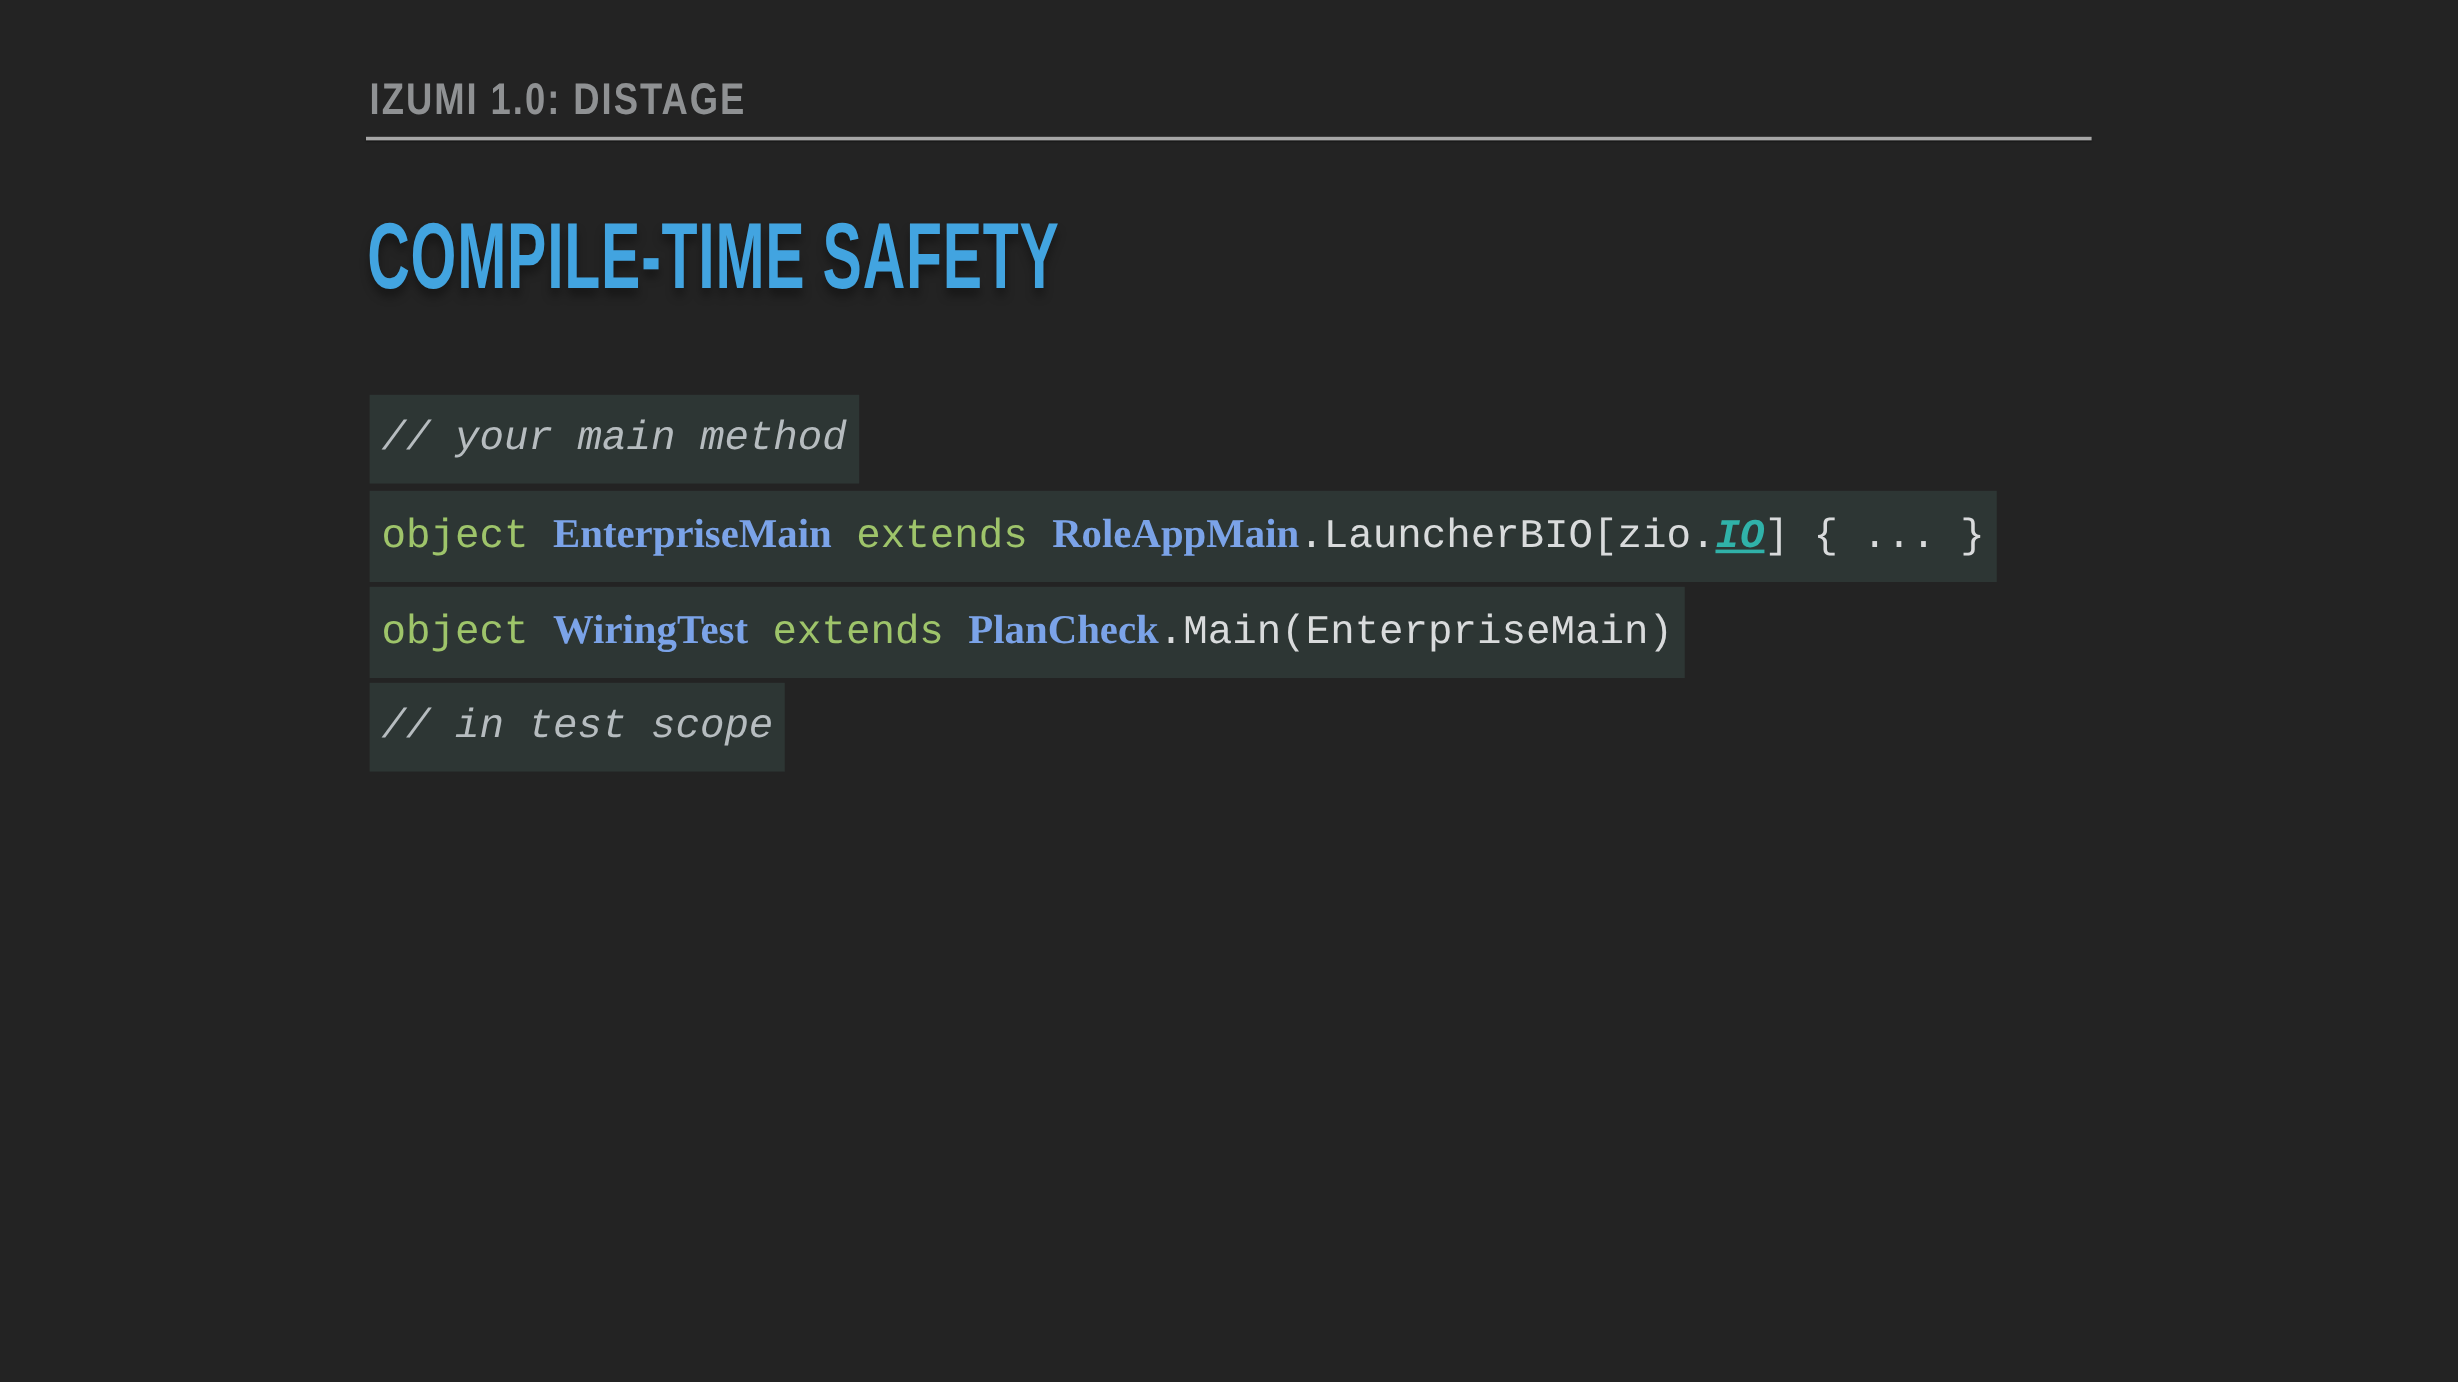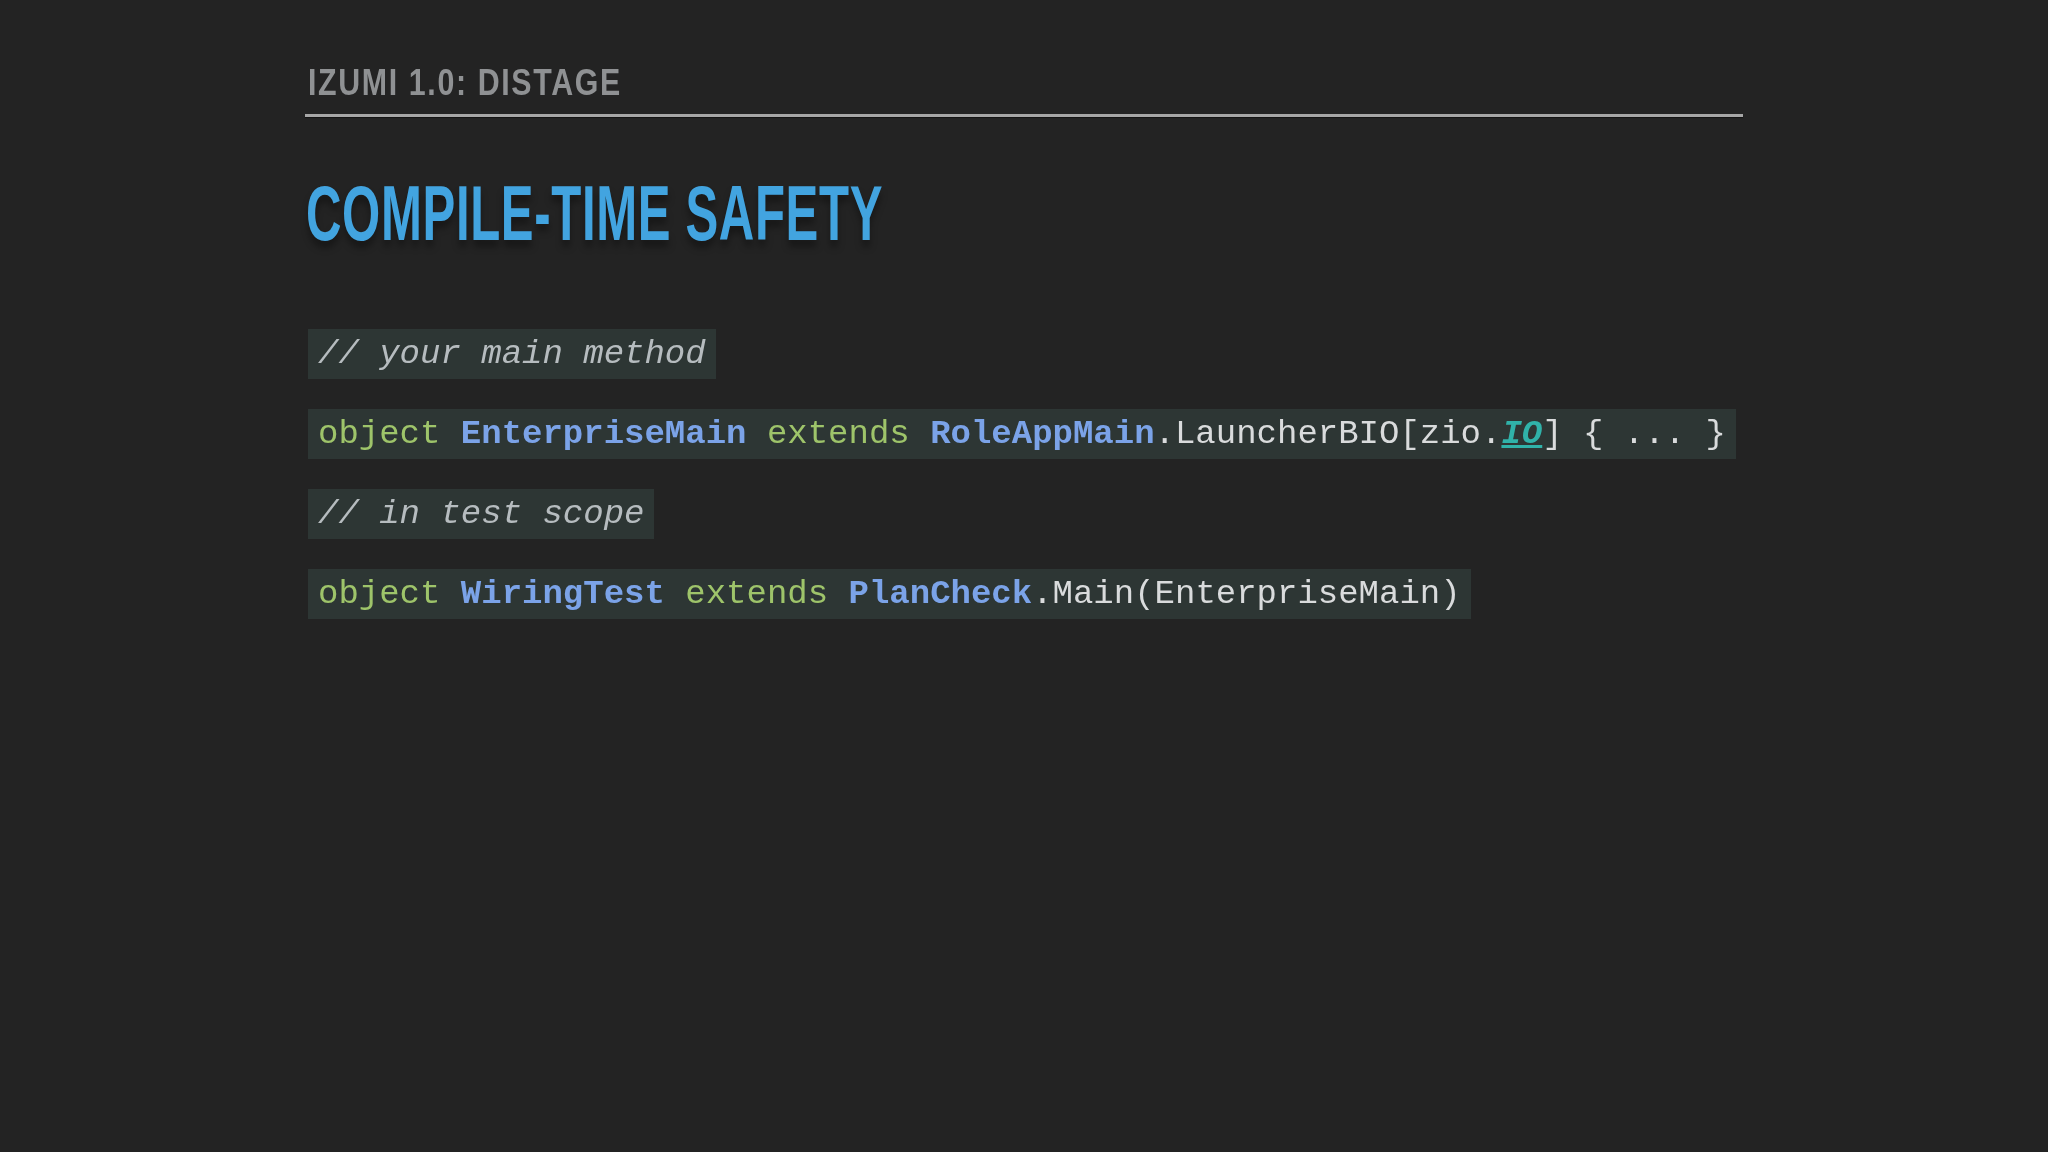--- a/index.html
+++ b/index.html
@@ -59,37 +59,37 @@
   }
   .code-row {
     height: 42px;
     margin-bottom: 38px;
     white-space: nowrap;
   }
   .code-chip {
     display: inline-block;
     background: var(--codebg, #2d3634);
     line-height: 42px;
-    padding: 4px 10px;
+    padding: 16px 10px;
     font-family: "Liberation Mono", "DejaVu Sans Mono", monospace;
     font-size: 34px;
     white-space: pre;
   }
   .tok-comment { color: var(--comment, #b6bcbf); font-style: italic; }
   .tok-plain   { color: var(--plain, #d9dbdc); }
   .tok-keyword { color: var(--keyword, #9ec46a); font-weight: normal; }
-  .tok-type    { color: var(--type, #7ba3e8); font-weight: bold; }
+  .tok-type    { color: var(--type, #7ba3e8); font-weight: bold; font-family: Liberation Serif, serif; }
   .tok-special { color: var(--special, #30b2a9); font-weight: bold; font-style: italic; text-decoration: underline; }
 </style>
 </head>
 <body style="background: rgb(35, 35, 35);">
 
 <div class="slide" style="--bg: #232323; --header: #8f9193; --divider: #a6a6a6; --title: #42a4e0; --codebg: #2d3634; --comment: #b6bcbf; --plain: #d9dbdc; --keyword: #9ec46a; --type: #7ba3e8; --special: #30b2a9;">
   <div class="kicker">IZUMI 1.0: DISTAGE</div>
   <div class="rule"></div>
   <h1 class="title">COMPILE-TIME SAFETY</h1>
   <div class="code" id="code-lines">
       <div class="code-row"><span class="code-chip"><span class="tok-comment">// your main method</span></span></div>
       <div class="code-row"><span class="code-chip"><span class="tok-keyword">object</span><span class="tok-plain"> </span><span class="tok-type">EnterpriseMain</span><span class="tok-plain"> </span><span class="tok-keyword">extends</span><span class="tok-plain"> </span><span class="tok-type">RoleAppMain</span><span class="tok-plain">.LauncherBIO[zio.</span><span class="tok-special">IO</span><span class="tok-plain">] { ... }</span></span></div>
+      <div class="code-row"><span class="code-chip"><span class="tok-keyword">object</span><span class="tok-plain"> </span><span class="tok-type">WiringTest</span><span class="tok-plain"> </span><span class="tok-keyword">extends</span><span class="tok-plain"> </span><span class="tok-type">PlanCheck</span><span class="tok-plain">.Main(EnterpriseMain)</span></span></div>
       <div class="code-row"><span class="code-chip"><span class="tok-comment">// in test scope</span></span></div>
-      <div class="code-row"><span class="code-chip"><span class="tok-keyword">object</span><span class="tok-plain"> </span><span class="tok-type">WiringTest</span><span class="tok-plain"> </span><span class="tok-keyword">extends</span><span class="tok-plain"> </span><span class="tok-type">PlanCheck</span><span class="tok-plain">.Main(EnterpriseMain)</span></span></div>
     </div>
 </div>
 
 </body></html>

